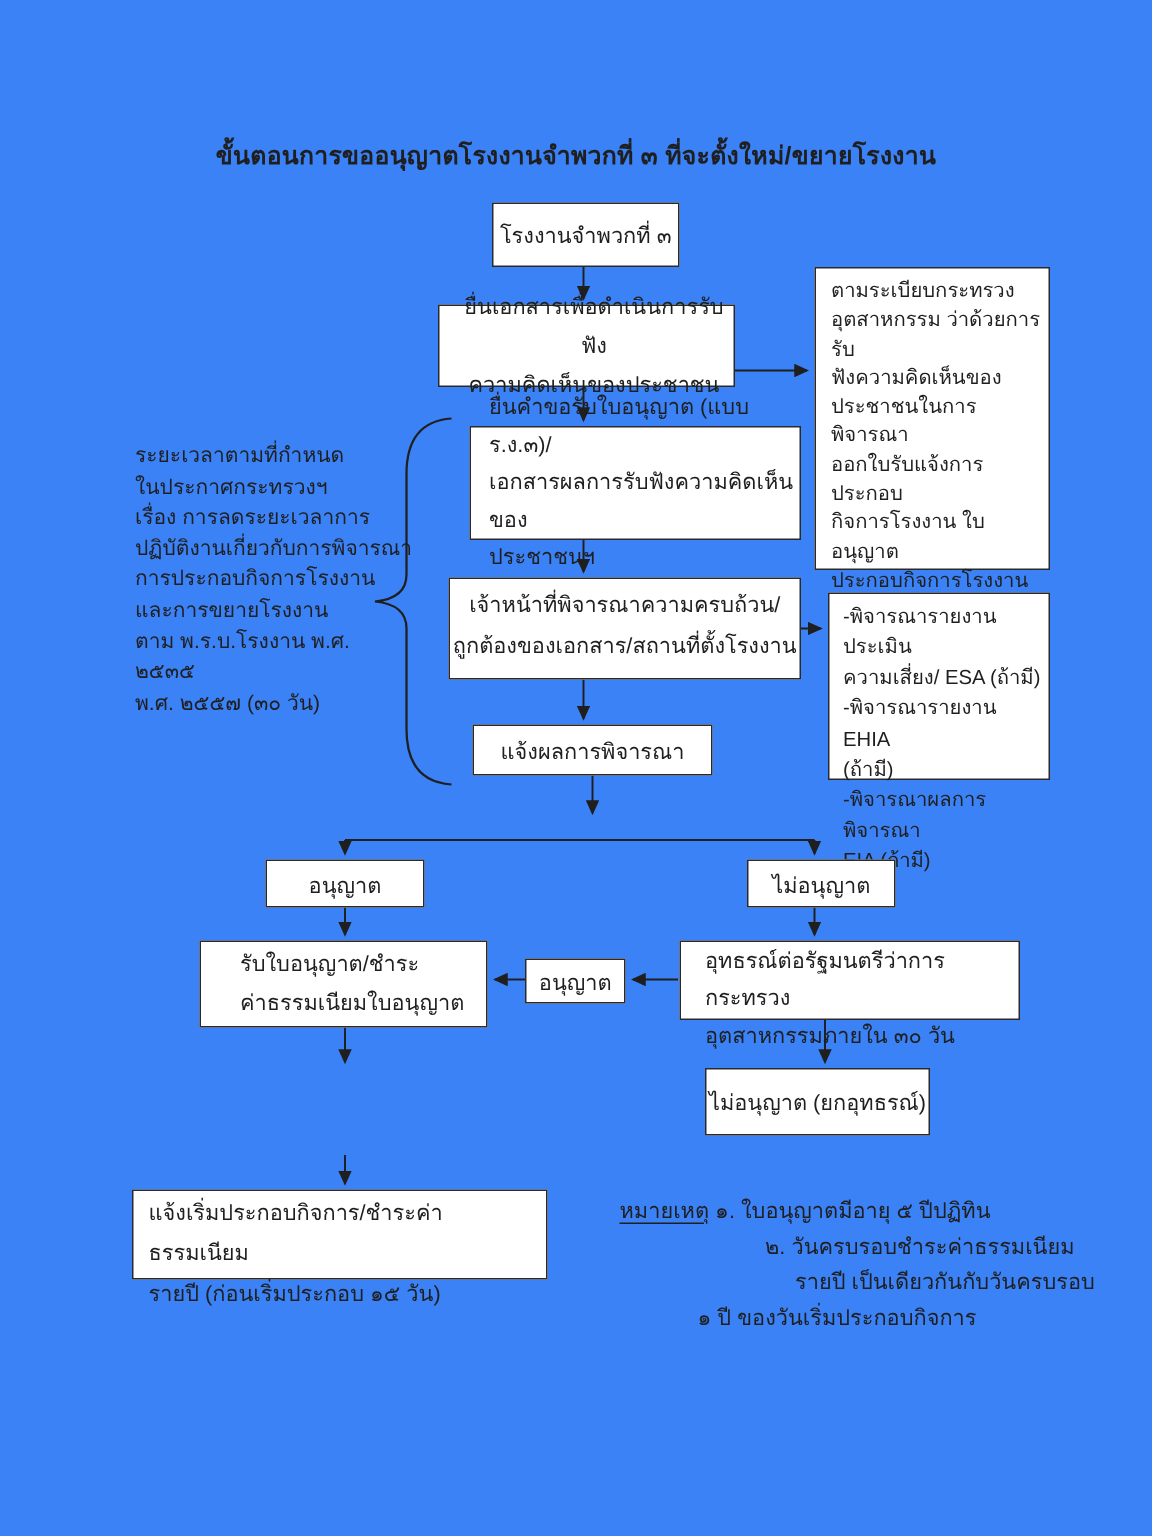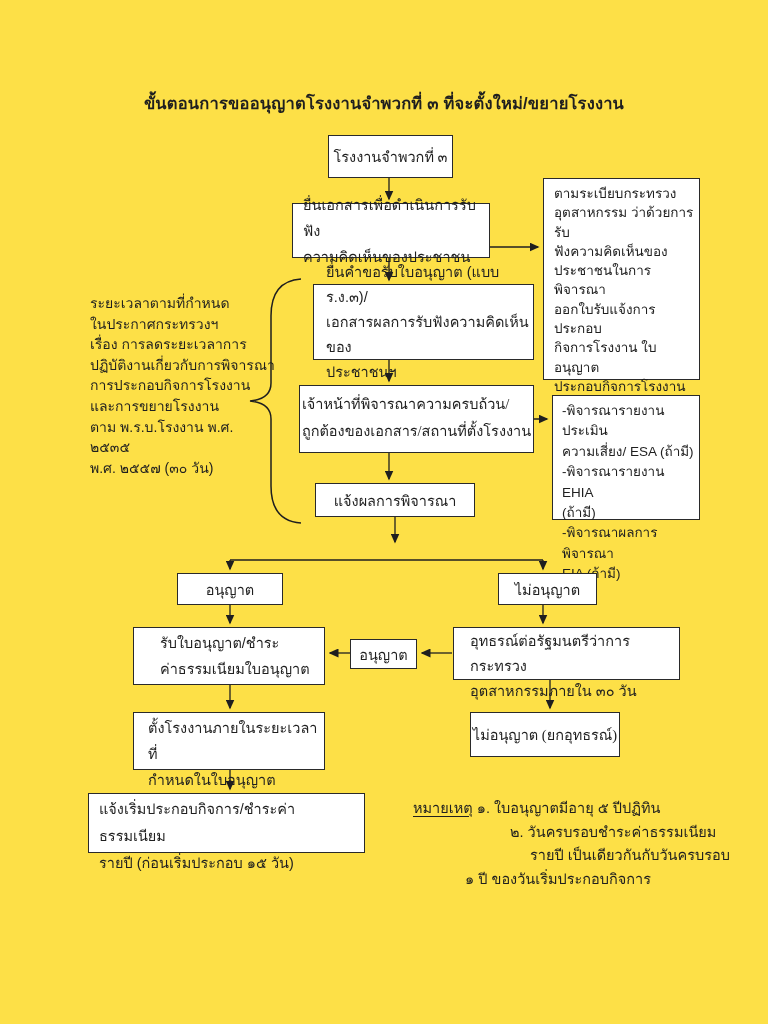--- a/index.html
+++ b/index.html
@@ -1,29 +1,29 @@
 <!DOCTYPE html>
 <html><head>
 <meta charset="utf-8">
 <style>
   html,body{margin:0;padding:0;background:#ffffff;}
   #page{
-    position:relative;width:768px;height:1024px;background:#fde047;
+    position:relative;width:768px;height:1024px;background:#3b82f6;
     font-family:"Liberation Sans","DejaVu Sans",sans-serif;
     color:#1f1f1f;overflow:hidden;
   }
   #title{
     position:absolute;left:0;top:90px;width:768px;text-align:center;
     font-size:16.5px;font-weight:bold;letter-spacing:.2px;
   }
   .box{
     position:absolute;border:1.3px solid #2a2a2a;background:#ffffff;
     font-size:14.5px;white-space:pre-line;box-sizing:border-box;
   }
-  .center{display:flex;align-items:center;justify-content:center;text-align:left;font-family:Liberation Serif, serif;}
+  .center{display:flex;align-items:center;justify-content:center;text-align:center;}
   .b2{line-height:26px;padding-top:1px;padding-left:10px;}
   .bA{font-size:13.5px;line-height:19.3px;padding:5px 4px 0 10px;}
   .b3{line-height:25px;padding:0 4px 0 12px;display:flex;align-items:center;text-align:left;margin-left:36px;}
   .b4{line-height:27px;padding-top:5px;margin-left:24px;}
   .bB{font-size:13.5px;line-height:20.4px;padding:5px 2px 0 9px;}
   .b8{line-height:26px;padding:2px 4px 0 26px;}
   .b9{line-height:25px;padding:1px 4px 0 16px;}
   .b10{line-height:26px;padding:2px 4px 0 14px;}
   .b12{line-height:27px;padding:2px 4px 0 10px;}
   #left-note{
@@ -117,22 +117,20 @@
   <div class="box center" style="left:498px;top:573px;width:99px;height:32px">ไม่อนุญาต</div>
 
   <div class="box b8" style="left:133px;top:627px;width:192px;height:58px">รับใบอนุญาต/ชำระ
 ค่าธรรมเนียมใบอนุญาต</div>
 
   <div class="box center" style="left:350px;top:639px;width:67px;height:30px">อนุญาต</div>
 
   <div class="box b9" style="left:453px;top:627px;width:227px;height:53px">อุทธรณ์ต่อรัฐมนตรีว่าการกระทรวง
 อุตสาหกรรมภายใน ๓๐ วัน</div>
 
-  <div class="box b10" style="left:133px;top:712px;width:192px;height:58px">ตั้งโรงงานภายในระยะเวลาที่
-กำหนดในใบอนุญาต</div>
 
   <div class="box center" style="left:470px;top:712px;width:150px;height:45px">ไม่อนุญาต (ยกอุทธรณ์)</div>
 
   <div class="box b12" style="left:88px;top:793px;width:277px;height:60px">แจ้งเริ่มประกอบกิจการ/ชำระค่าธรรมเนียม
 รายปี (ก่อนเริ่มประกอบ ๑๕ วัน)</div>
 
   <div id="remarks">
     <div><span class="u">หมายเหตุ</span>&nbsp;<span>๑. ใบอนุญาตมีอายุ ๕ ปีปฏิทิน</span></div>
     <div class="n2">๒. วันครบรอบชำระค่าธรรมเนียม</div>
     <div class="n3">รายปี เป็นเดียวกันกับวันครบรอบ</div>

